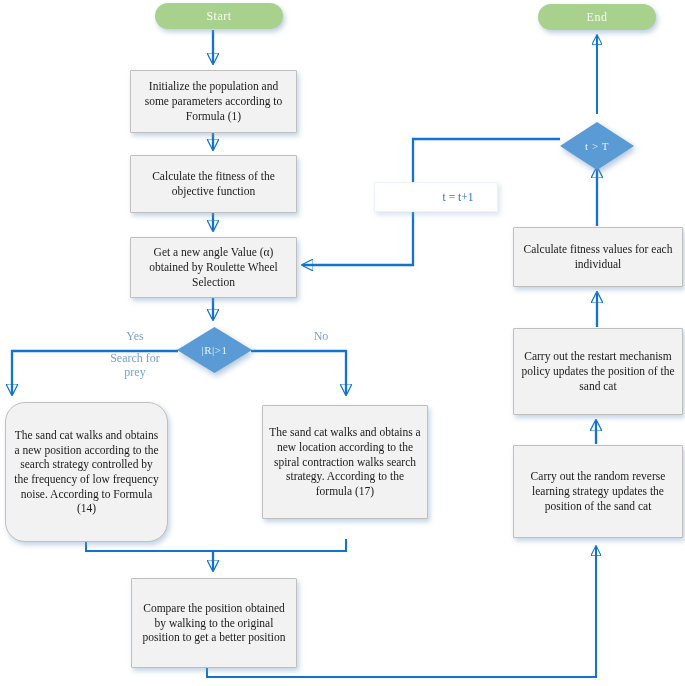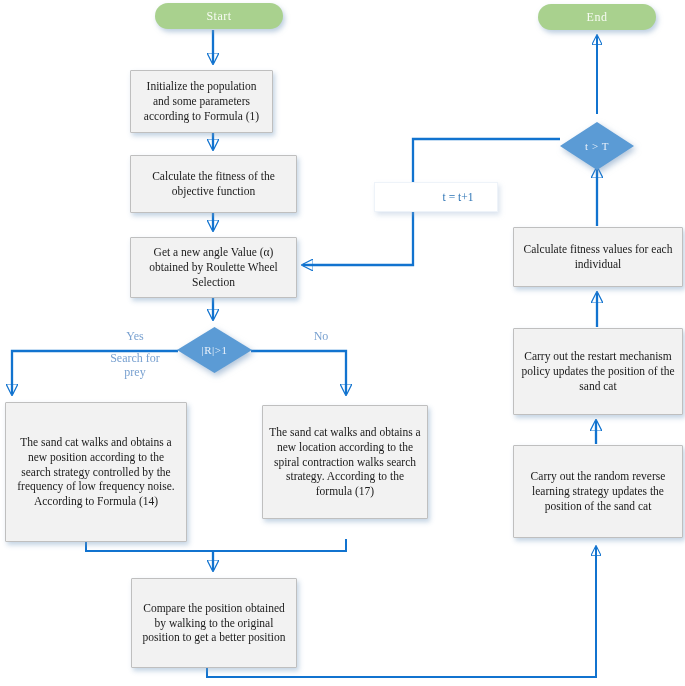--- a/index.html
+++ b/index.html
@@ -63,36 +63,36 @@
       <path d="M597,226 L597,168" marker-end="url(#arw)"></path>
       <path stroke-width="2" d="M597,114 L597,36" marker-end="url(#arw)"></path>
       <path d="M560,139 L413,139 L413,265 L303,265" marker-end="url(#arw)"></path>
     </g>
   </svg>
 
   <div class="node pill" style="left:155px;top:3px;width:128px;height:26px;">Start</div>
 
   <div class="node pill" style="left:538px;top:4px;width:118px;height:26px;">End</div>
 
-  <div class="node box" style="left:130px;top:70px;width:143px;height:63px;">Initialize the population and some parameters according to Formula (1)</div>
+  <div class="node box" style="left:130px;top:70px;width:167px;height:63px;">Initialize the population and some parameters according to Formula (1)</div>
 
   <div class="node box" style="left:130px;top:155px;width:167px;height:58px;">Calculate the fitness of the objective function</div>
 
   <div class="node box" style="left:130px;top:237px;width:167px;height:61px;">Get a new angle Value (α) obtained by Roulette Wheel Selection</div>
 
   <div class="diamond-wrap" style="left:177px;top:327px;width:75px;height:46px;">
     <div class="diamond">|R|&gt;1</div>
   </div>
 
   <div class="blabel" style="left:112px;top:330px;width:46px;">Yes</div>
   <div class="blabel" style="left:103px;top:352px;width:64px;">Search for prey</div>
   <div class="blabel" style="left:303px;top:330px;width:36px;">No</div>
   <div class="blabel" style="left:296px;top:368px;width:52px;margin-top:48px;">Attack on prey</div>
 
-  <div class="node box" style="left:5px;top:402px;width:182px;height:140px;">The sand cat walks and obtains a new position according to the search strategy controlled by the frequency of low frequency noise. According to  Formula (14)</div>
+  <div class="node box" style="left:5px;top:402px;width:163px;height:140px;border-radius:20px;">The sand cat walks and obtains a new position according to the search strategy controlled by the frequency of low frequency noise. According to  Formula (14)</div>
 
   <div class="node box" style="left:262px;top:405px;width:166px;height:114px;">The sand cat walks and obtains a new location according to the spiral contraction walks search strategy. According to the formula (17)</div>
 
   <div class="node box" style="left:131px;top:578px;width:166px;height:90px;">Compare the position obtained by walking to the original position to get a better position</div>
 
   <div class="node box" style="left:513px;top:445px;width:170px;height:93px;">Carry out the random reverse learning strategy updates the position of the sand cat</div>
 
   <div class="node box" style="left:513px;top:328px;width:170px;height:87px;">Carry out the restart mechanism policy updates the position of the sand cat</div>
 
   <div class="node box" style="left:513px;top:227px;width:170px;height:60px;">Calculate fitness values for each individual</div>

